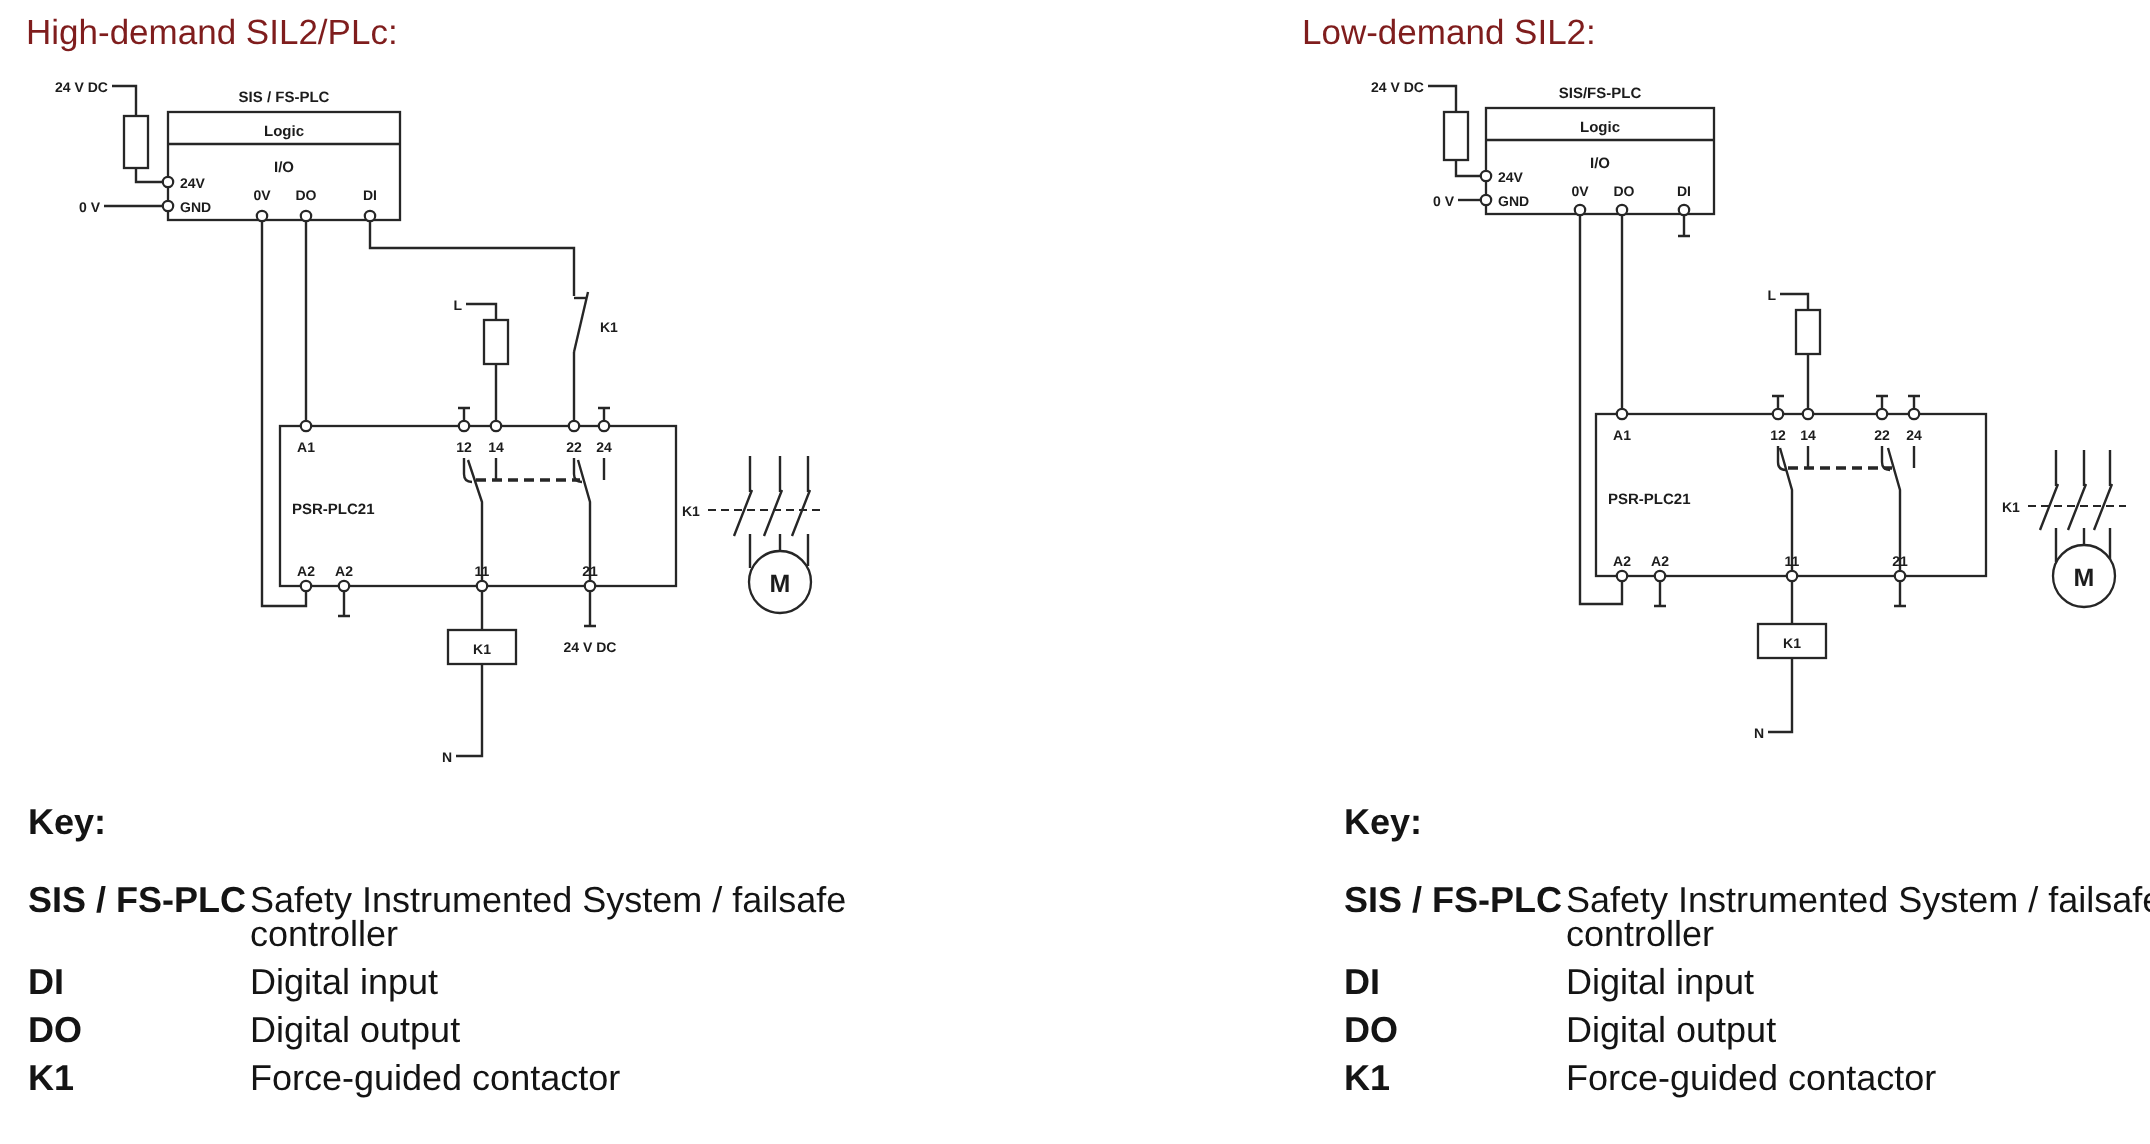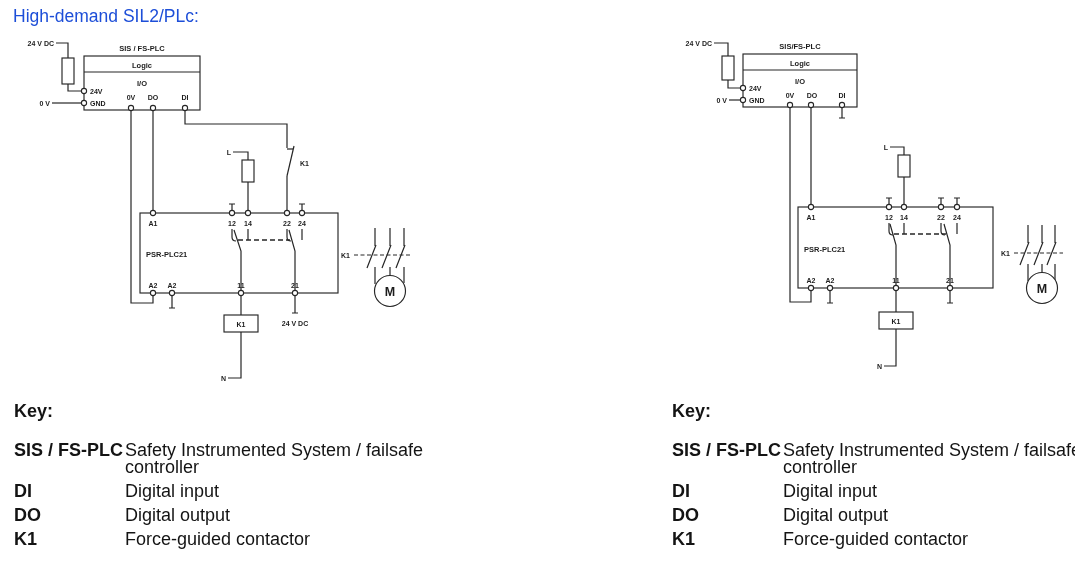--- a/index.html
+++ b/index.html
@@ -1,18 +1,18 @@
 <!DOCTYPE html>
 <html><head>
 <meta charset="utf-8">
 <style>
   html,body{margin:0;padding:0;background:#fff;}
   .canvas{position:relative;width:1075px;height:572px;background:#fff;overflow:hidden;
           font-family:"Liberation Sans",sans-serif;color:#161616;}
-  .fig-title{position:absolute;font-size:17.5px;font-weight:400;color:#1d4ed8;white-space:nowrap;}
+  .fig-title{position:absolute;font-size:17.5px;font-weight:400;color:#7f1d1d;white-space:nowrap;}
   svg{position:absolute;top:0;}
   svg text{font-family:"Liberation Sans",sans-serif;font-weight:bold;fill:#1c1c1c;}
   .t7{font-size:7px;}
   .t75{font-size:7.5px;}
   .tm{font-size:12.5px;}
   .wire{stroke:#262626;stroke-width:1.2;fill:none;}
   .boxln{stroke:#262626;stroke-width:1.15;fill:none;}
   .whitebox{stroke:#262626;stroke-width:1.15;fill:#fff;}
   .term{stroke:#262626;stroke-width:1.1;fill:#fff;}
   .mech{stroke:#262626;stroke-width:1.7;stroke-dasharray:5 3;fill:none;}
@@ -22,20 +22,21 @@
   .key-table{margin-top:22px;display:grid;grid-template-columns:111px 1fr;row-gap:7px;}
   .key-term{font-weight:bold;}
   .key-def{white-space:pre-line;}
 </style>
 </head>
 <body>
 
 <div class="canvas">
 
   <div class="fig-title" style="left:13px;top:6px;">High-demand SIL2/PLc:</div>
+  <div class="fig-title" style="left:651px;top:6px;">Low-demand SIL2:</div>
 
   <svg width="460" height="400" viewBox="0 0 460 400" style="left:0;">
 
     <g>
       <path class="wire" d="M56,43 H68 V91 H81"></path>
       <rect class="whitebox" x="62" y="58" width="12" height="26"></rect>
       <path class="wire" d="M52,103 H81"></path>
     </g>
     <text class="t7" x="54" y="46" text-anchor="end">24 V DC</text>
     <text class="t7" x="50" y="106" text-anchor="end">0 V</text>

